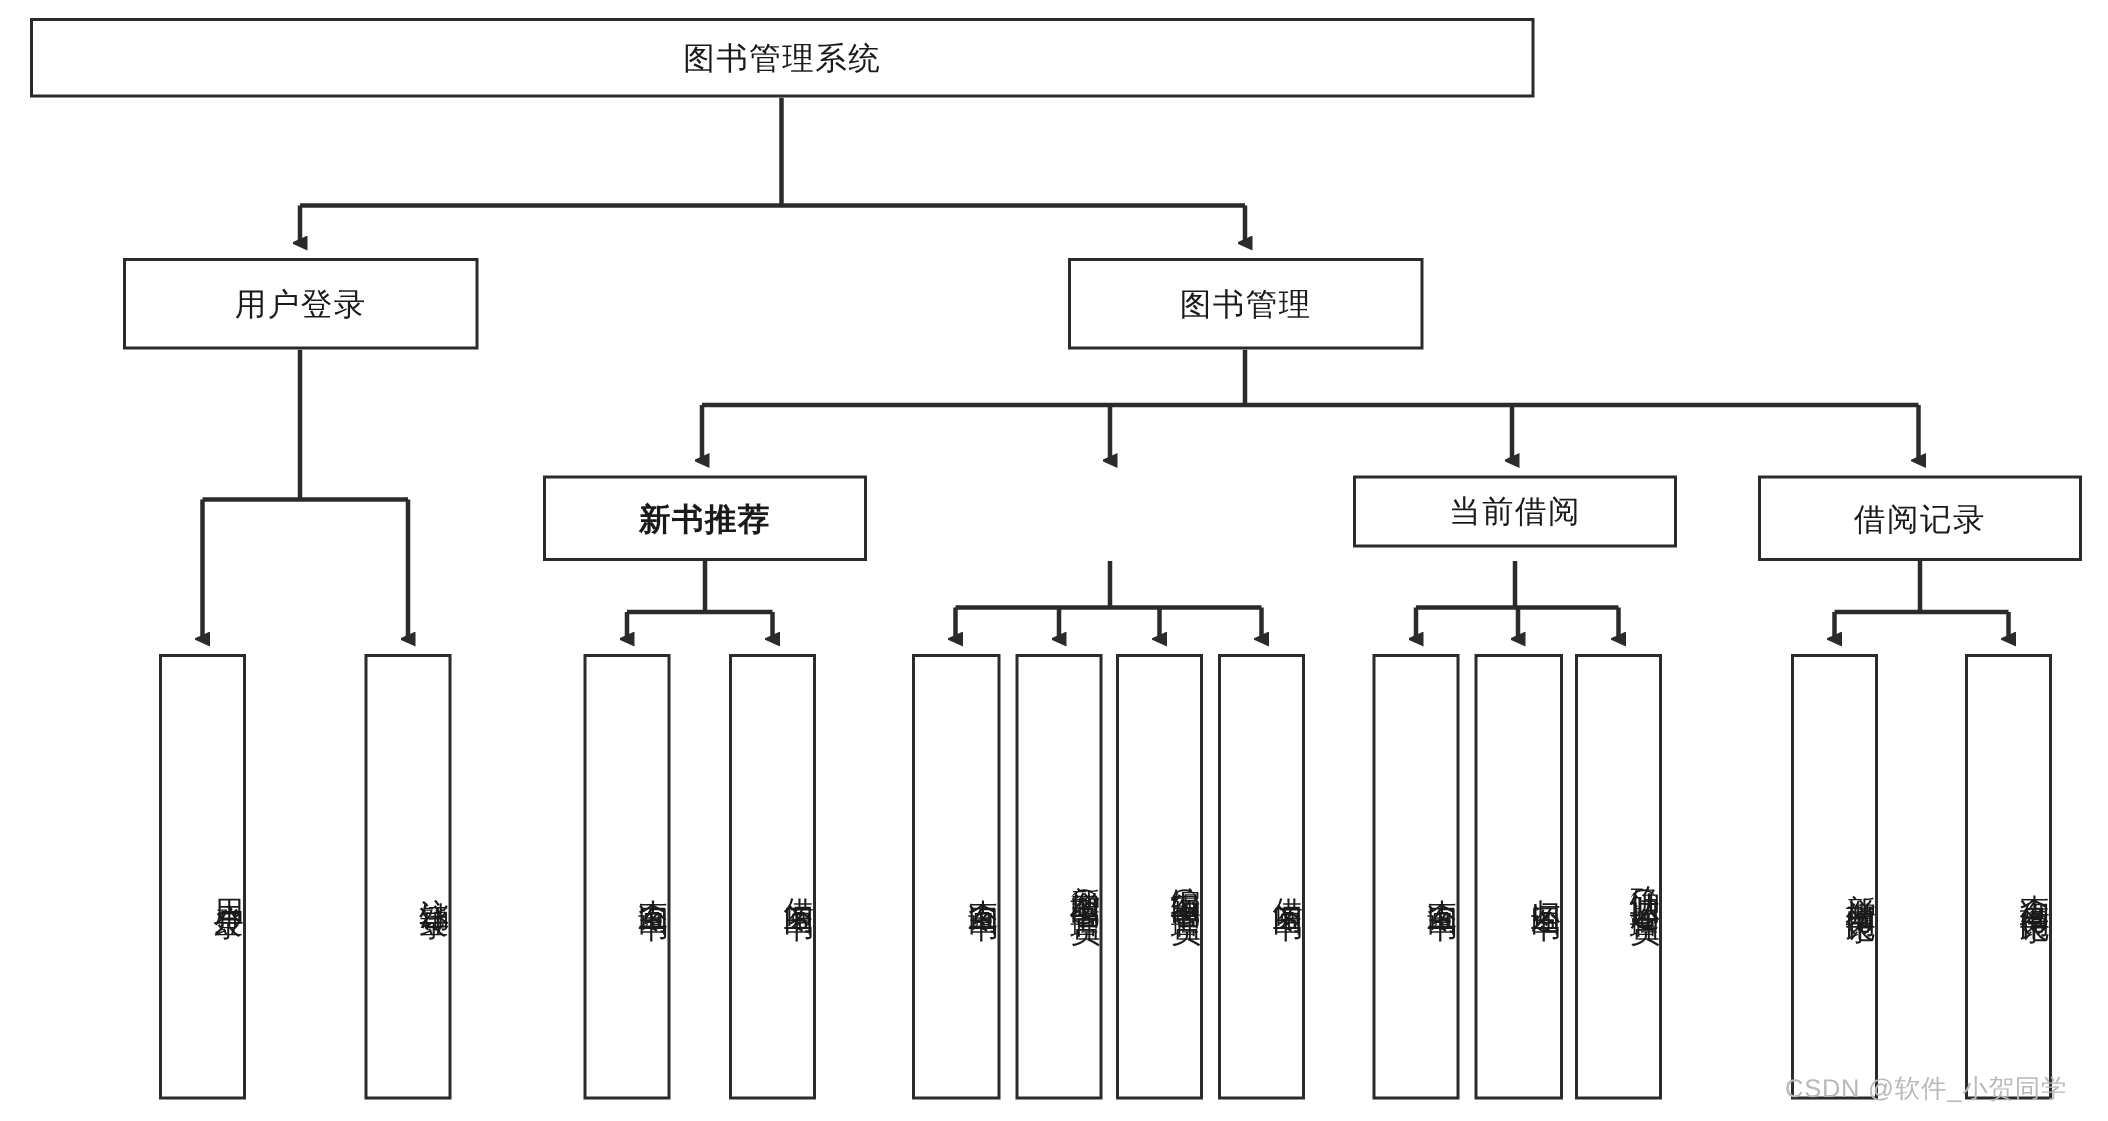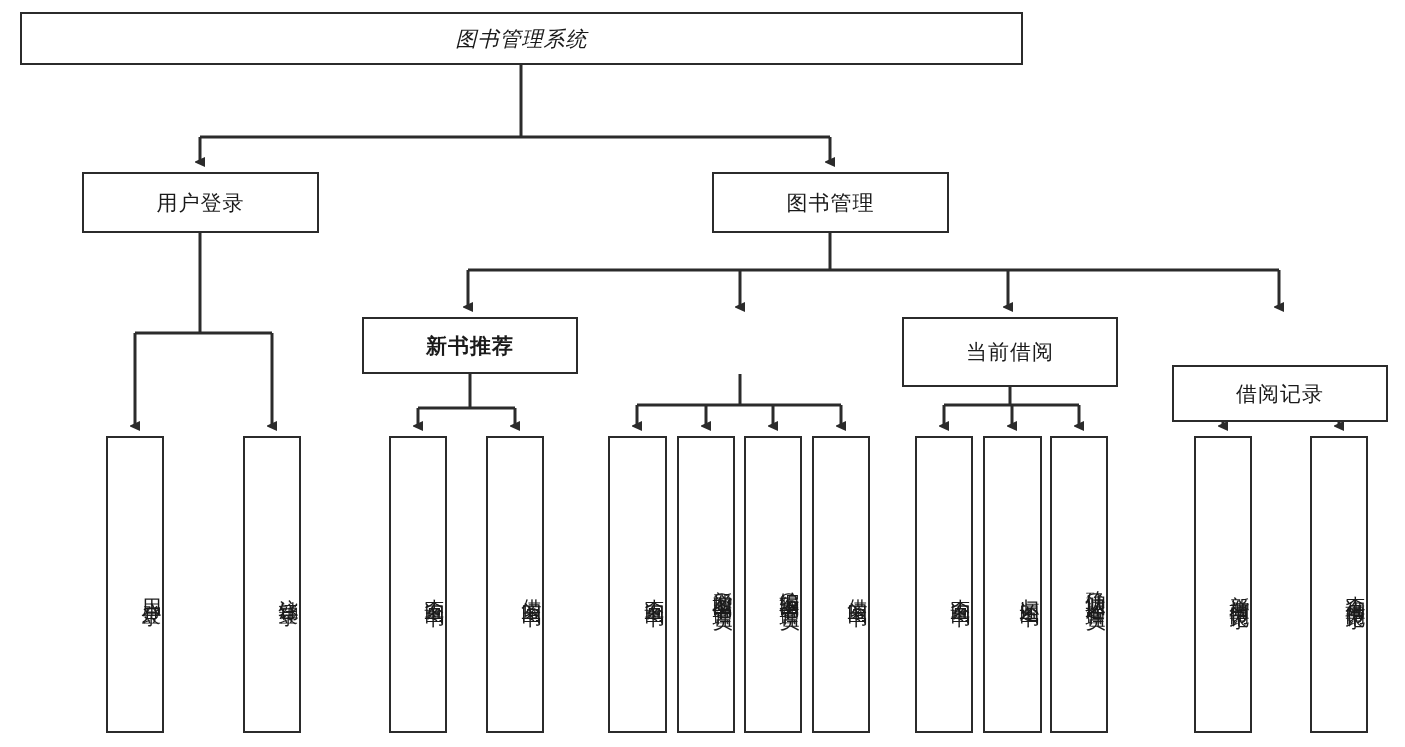--- a/index.html
+++ b/index.html
@@ -112,38 +112,38 @@
       <path d="M 1012 405 L 1012 426" marker-end="url(#arrow)"></path>
       <path d="M 1079 405 L 1079 426" marker-end="url(#arrow)"></path>
 
       <path d="M 1280 374 L 1280 408"></path>
       <path d="M 1223 408 L 1339 408"></path>
       <path d="M 1223 408 L 1223 426" marker-end="url(#arrow)"></path>
       <path d="M 1339 408 L 1339 426" marker-end="url(#arrow)"></path>
     </g>
   </svg>
 
-  <div class="node horiz" style="left:20px; top:12px; width:1003px; height:53px;font-style:italic;">
+  <div class="node horiz" style="left:20px; top:12px; width:1003px; height:53px;">
     <span>图书管理系统</span>
   </div>
 
   <div class="node horiz" style="left:82px; top:172px; width:237px; height:61px;">
     <span>用户登录</span>
   </div>
   <div class="node horiz" style="left:712px; top:172px; width:237px; height:61px;">
     <span>图书管理</span>
   </div>
 
   <div class="node horiz" style="left:362px; top:317px; width:216px; height:57px;font-weight:bold;">
     <span>新书推荐</span>
   </div>
-  <div class="node horiz" style="left:902px; top:317px; width:216px; height:70px;">
+  <div class="node horiz" style="left:902px; top:317px; width:216px; height:48px;">
     <span>当前借阅</span>
   </div>
-  <div class="node horiz" style="left:1172px; top:317px; width:216px; height:57px;margin-top:48px;">
+  <div class="node horiz" style="left:1172px; top:317px; width:216px; height:57px;">
     <span>借阅记录</span>
   </div>
 
   <div class="node vert" style="left:106px; top:436px; width:58px; height:297px;">
     <span class="vtext">用户登录</span>
   </div>
   <div class="node vert" style="left:243px; top:436px; width:58px; height:297px;">
     <span class="vtext">注销登录</span>
   </div>
 
@@ -177,14 +177,15 @@
     <span class="vtext">确认归还（管理员）</span>
   </div>
 
   <div class="node vert" style="left:1194px; top:436px; width:58px; height:297px;">
     <span class="vtext">新增借阅记录</span>
   </div>
   <div class="node vert" style="left:1310px; top:436px; width:58px; height:297px;">
     <span class="vtext">查询借阅记录</span>
   </div>
 
+  <div class="watermark">CSDN @软件_小贺同学</div>
 
 </div>
 
 </body></html>

